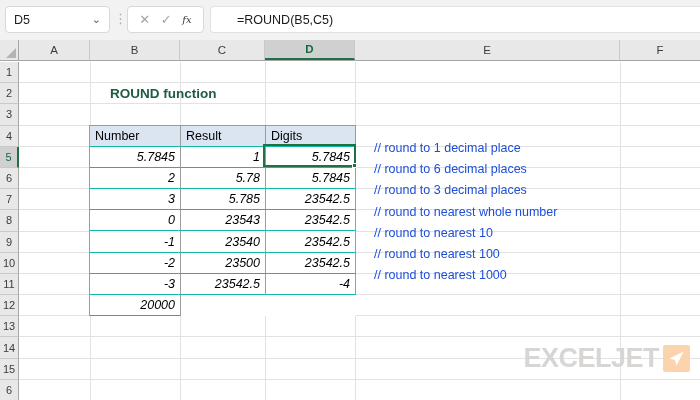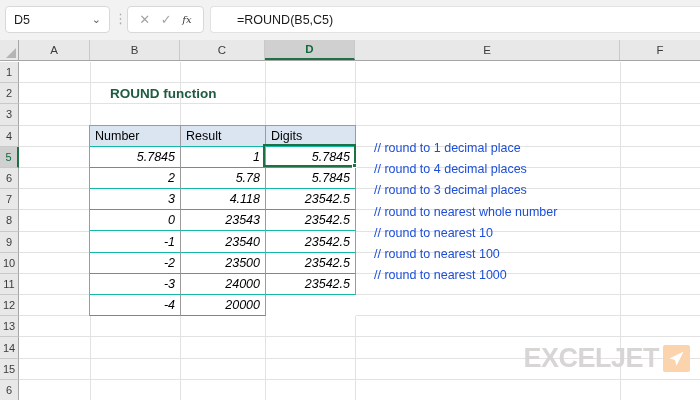--- a/index.html
+++ b/index.html
@@ -172,50 +172,49 @@
 
     <div class="cell num">5.7845</div>
     <div class="cell num">1</div>
 
     <div class="cell num">5.7845</div>
     <div class="cell num">2</div>
     <div class="cell num">5.78</div>
 
     <div class="cell num">5.7845</div>
     <div class="cell num">3</div>
-    <div class="cell num">4.118</div>
+    <div class="cell num">5.785</div>
 
     <div class="cell num">23542.5</div>
     <div class="cell num">0</div>
     <div class="cell num">23543</div>
 
     <div class="cell num">23542.5</div>
     <div class="cell num">-1</div>
     <div class="cell num">23540</div>
 
     <div class="cell num">23542.5</div>
     <div class="cell num">-2</div>
     <div class="cell num">23500</div>
 
     <div class="cell num">23542.5</div>
     <div class="cell num">-3</div>
-    <div class="cell num">24000</div>
 
     <div class="cell num">23542.5</div>
     <div class="cell num">-4</div>
     <div class="cell num">20000</div>
   </div>
 
   <div class="selbox">
     <div class="handle"></div>
   </div>
 
   <div class="comments">
     <div class="comment">// round to 1 decimal place</div>
-    <div class="comment">// round to 4 decimal places</div>
+    <div class="comment">// round to 6 decimal places</div>
     <div class="comment">// round to 3 decimal places</div>
     <div class="comment">// round to nearest whole number</div>
     <div class="comment">// round to nearest 10</div>
     <div class="comment">// round to nearest 100</div>
     <div class="comment">// round to nearest 1000</div>
   </div>
 
   <div class="logo">
     <span class="word">EXCELJET</span>
     <span class="mark">

